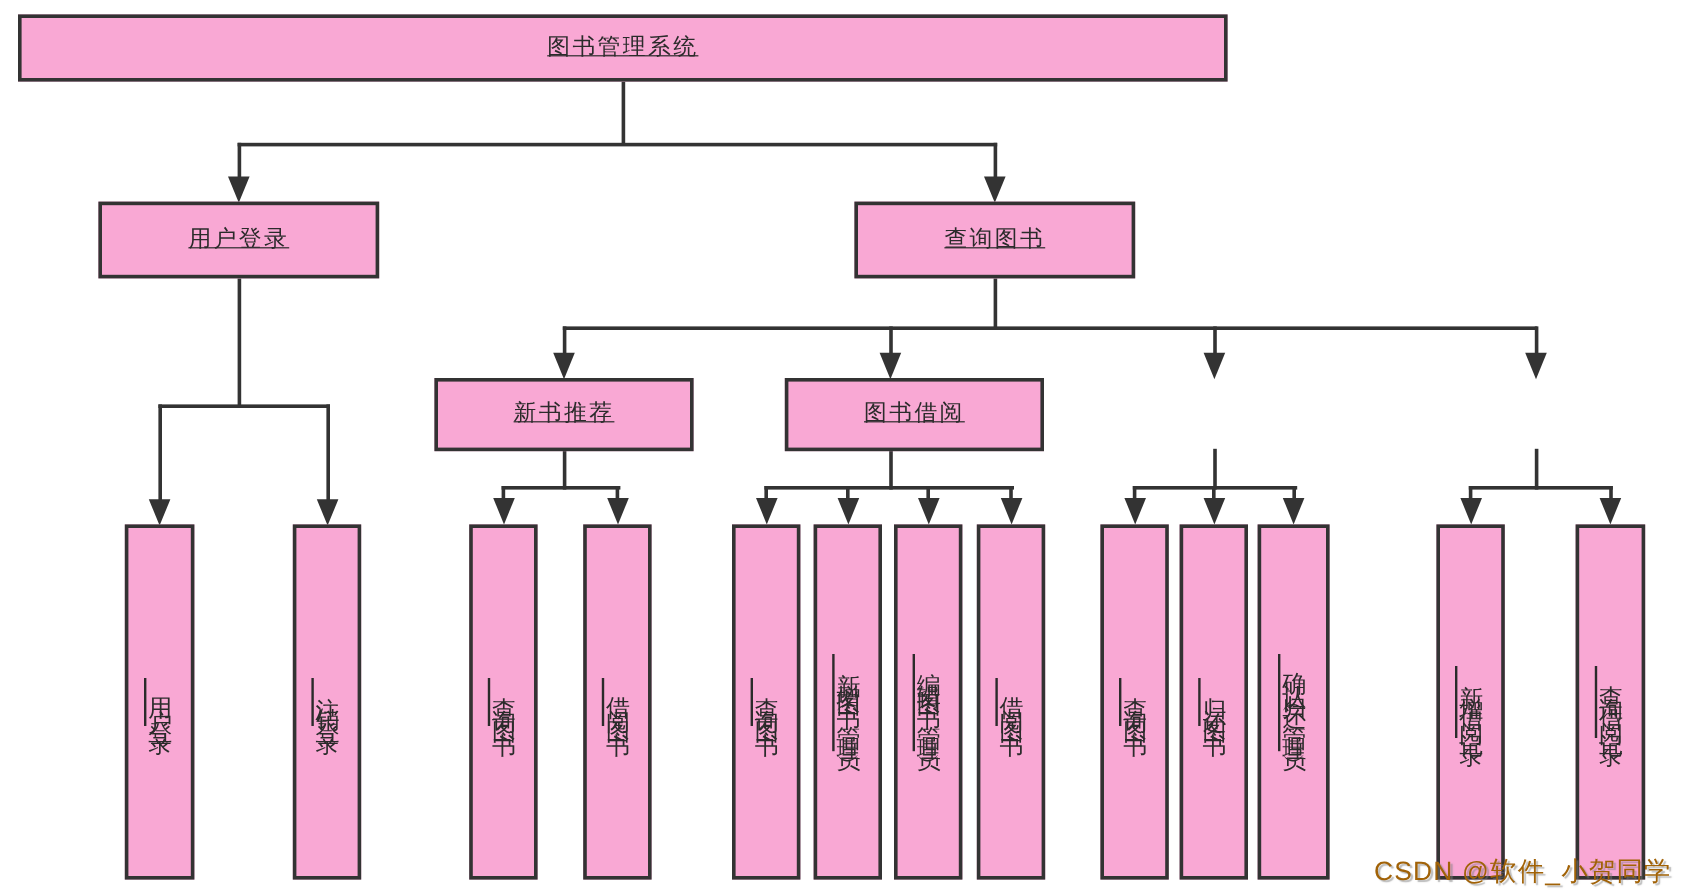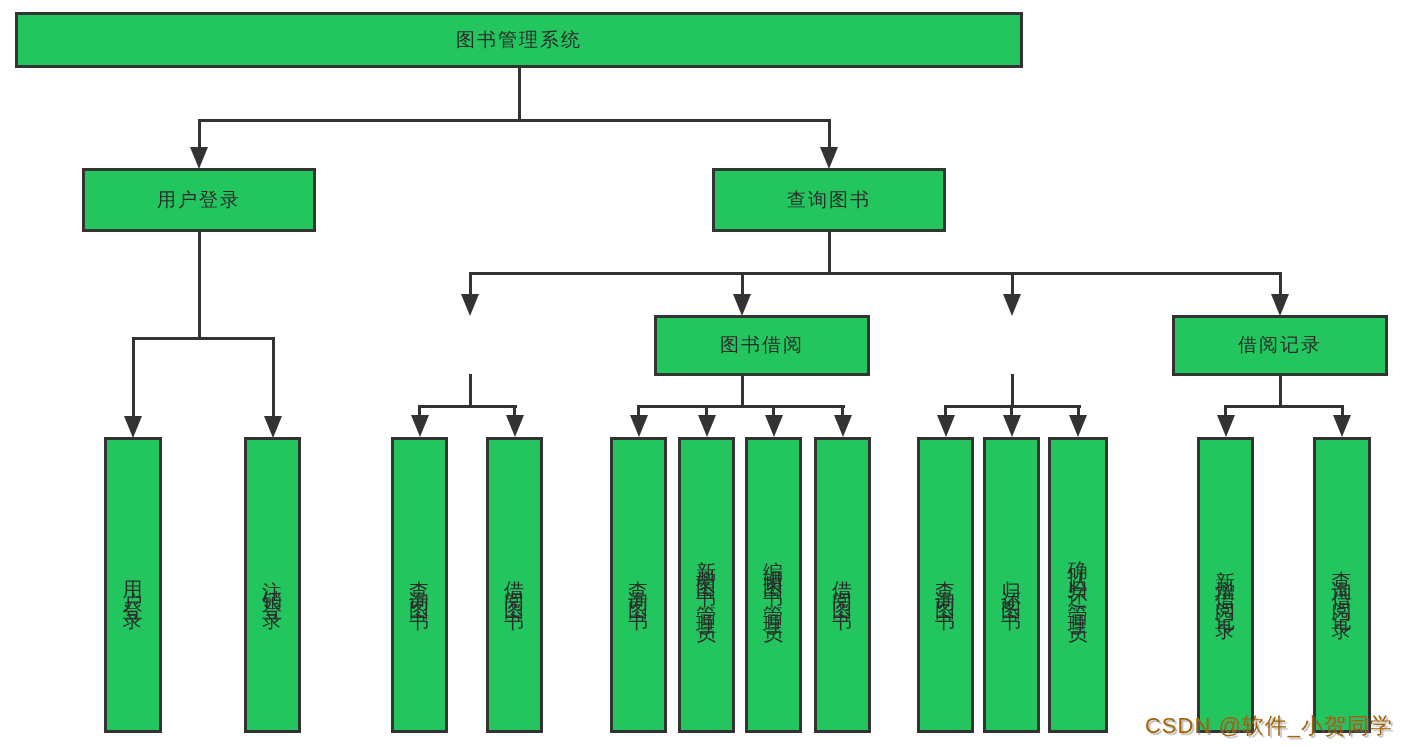--- a/index.html
+++ b/index.html
@@ -1,22 +1,22 @@
 <!DOCTYPE html>
 <html><head>
 <meta charset="utf-8">
 <style>
   html,body{margin:0;padding:0;background:#fff;}
   .canvas{
     position:relative;width:1405px;height:747px;background:#ffffff;overflow:hidden;
     font-family:"Liberation Sans","DejaVu Sans",sans-serif;color:#2b2b2b;
   }
   .box{
-    position:absolute;box-sizing:border-box;border:3px solid #333333;background:#22c55e;
-    display:flex;align-items:center;justify-content:center;
+    position:absolute;box-sizing:border-box;border:3px solid #333333;background:#f9a8d4;
+    display:flex;align-items:center;justify-content:center;text-decoration:underline;
   }
   .hbox{font-size:19px;letter-spacing:2px;line-height:1.2;}
   .vbox{
     writing-mode:vertical-rl;text-orientation:mixed;
     font-size:20px;letter-spacing:10px;line-height:1;
   }
   .line{position:absolute;background:#333333;}
   .arrow{
     position:absolute;width:0;height:0;
     border-left:9px solid transparent;border-right:9px solid transparent;
@@ -90,22 +90,22 @@
   <div class="line" style="left:1224px;top:405px;width:3px;height:14px"></div>
   <div class="arrow" style="left:1217px;top:415px"></div>
   <div class="line" style="left:1341px;top:405px;width:3px;height:14px"></div>
   <div class="arrow" style="left:1333px;top:415px"></div>
 
   <div class="box hbox" style="left:15px;top:12px;width:1008px;height:56px">图书管理系统</div>
 
   <div class="box hbox" style="left:82px;top:168px;width:234px;height:64px">用户登录</div>
   <div class="box hbox" style="left:712px;top:168px;width:234px;height:64px">查询图书</div>
 
+  <div class="box hbox" style="left:362px;top:315px;width:216px;height:61px">新书推荐</div>
   <div class="box hbox" style="left:654px;top:315px;width:216px;height:61px">图书借阅</div>
-  <div class="box hbox" style="left:1172px;top:315px;width:216px;height:61px">借阅记录</div>
 
   <div class="box vbox" style="left:104px;top:437px;width:58px;height:296px">用户登录</div>
   <div class="box vbox" style="left:244px;top:437px;width:57px;height:296px">注销登录</div>
 
   <div class="box vbox" style="left:391px;top:437px;width:57px;height:296px">查询图书</div>
   <div class="box vbox" style="left:486px;top:437px;width:57px;height:296px">借阅图书</div>
 
   <div class="box vbox" style="left:610px;top:437px;width:57px;height:296px">查询图书</div>
   <div class="box vbox" style="left:678px;top:437px;width:57px;height:296px;letter-spacing:9px">新增图书（管理员）</div>
   <div class="box vbox" style="left:745px;top:437px;width:57px;height:296px;letter-spacing:9px">编辑图书（管理员）</div>

